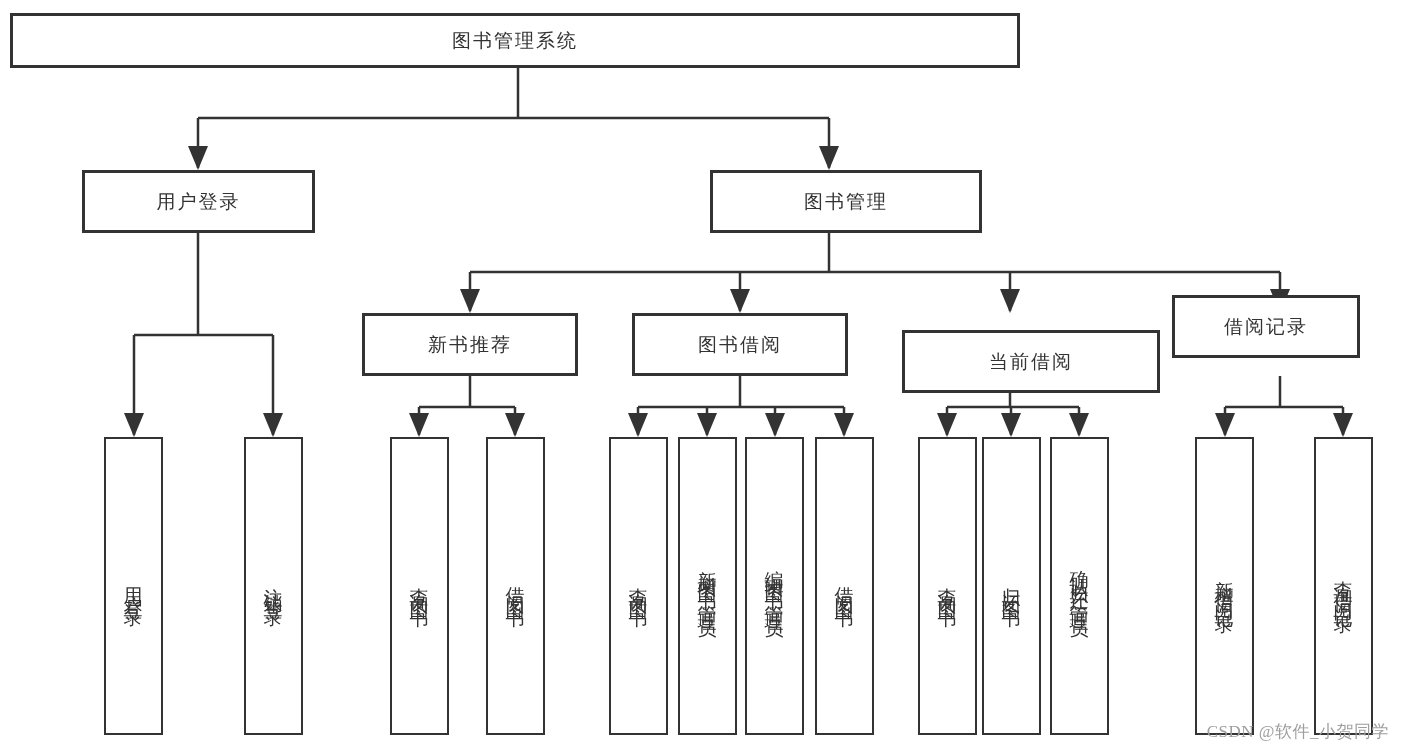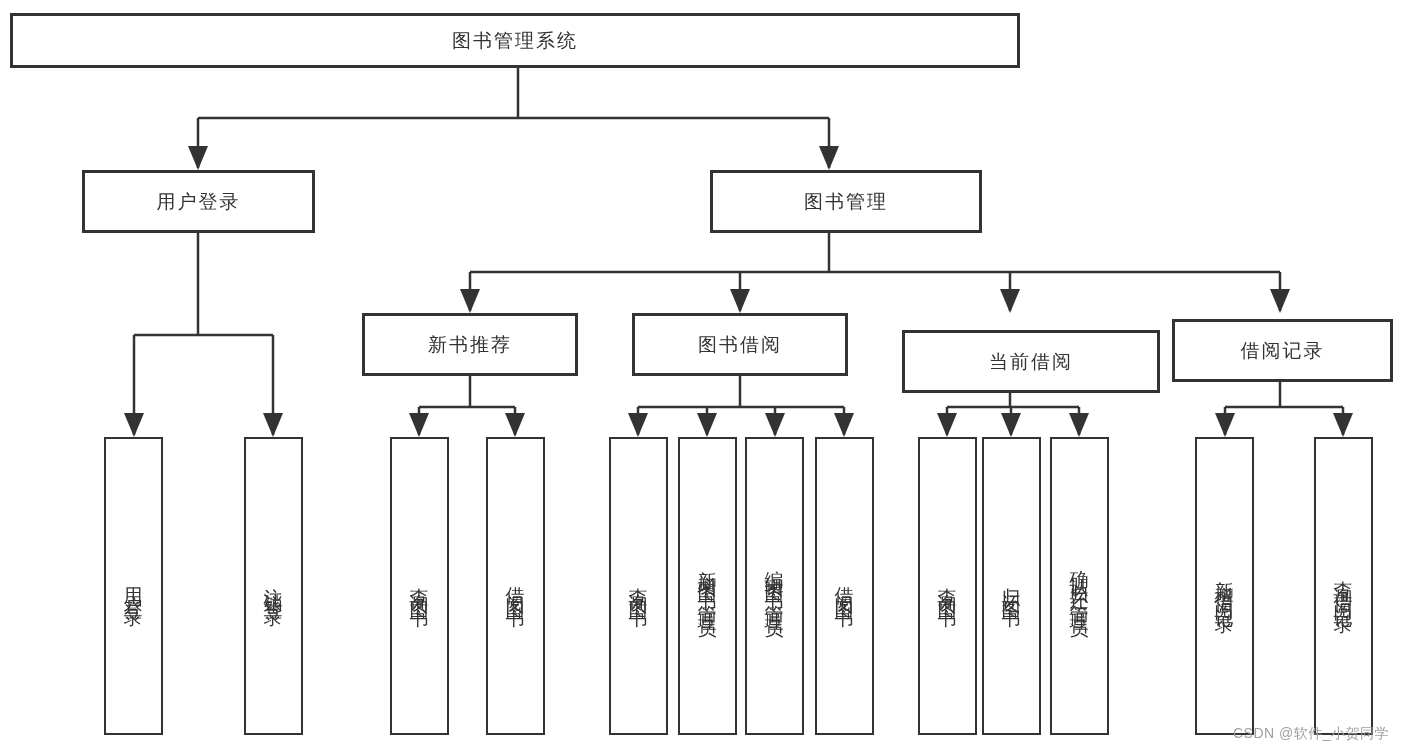--- a/index.html
+++ b/index.html
@@ -1,21 +1,21 @@
 <!DOCTYPE html>
 <html><head>
 <meta charset="utf-8">
 <style>
   html, body { margin: 0; padding: 0; background: #ffffff; }
   .canvas {
     position: relative;
     width: 1405px;
     height: 747px;
     background: #ffffff;
-    font-family: Liberation Sans, sans-serif;
+    font-family: Liberation Serif, serif;
     overflow: hidden;
   }
   .connector-layer {
     position: absolute;
     left: 0; top: 0;
     width: 1405px; height: 747px;
   }
   .hbox {
     position: absolute;
     box-sizing: border-box;
@@ -44,21 +44,21 @@
     text-orientation: mixed;
     font-size: 19px;
     letter-spacing: 7px;
     color: #333333;
     line-height: 1;
   }
   .watermark {
     position: absolute;
     right: 16px;
     bottom: 4px;
-    font-size: 14px;
+    font-size: 17px;
     color: #9e9e9e;
     letter-spacing: 0.5px;
     white-space: nowrap;
   }
 </style>
 </head>
 <body>
 
 <div class="canvas">
 
@@ -125,21 +125,21 @@
   </svg>
 
   <div class="hbox" style="left:10px; top:13px; width:1010px; height:55px;">图书管理系统</div>
 
   <div class="hbox" style="left:82px; top:170px; width:233px; height:63px;">用户登录</div>
   <div class="hbox" style="left:710px; top:170px; width:272px; height:63px;">图书管理</div>
 
   <div class="hbox" style="left:632px; top:313px; width:216px; height:63px;">图书借阅</div>
   <div class="hbox" style="left:362px; top:313px; width:216px; height:63px;">新书推荐</div>
   <div class="hbox" style="left:902px; top:330px; width:258px; height:63px;">当前借阅</div>
-  <div class="hbox" style="left:1172px; top:319px; width:221px; height:63px;text-align:right;">借阅记录</div>
+  <div class="hbox" style="left:1172px; top:295px; width:188px; height:63px;text-align:right;">借阅记录</div>
 
   <div class="vbox" style="left:104px;">用户登录</div>
   <div class="vbox" style="left:244px;">注销登录</div>
 
   <div class="vbox" style="left:390px;">查询图书</div>
   <div class="vbox" style="left:486px;">借阅图书</div>
 
   <div class="vbox" style="left:609px;">查询图书</div>
   <div class="vbox" style="left:678px;">新增图书（管理员）</div>
   <div class="vbox" style="left:745px;">编辑图书（管理员）</div>

